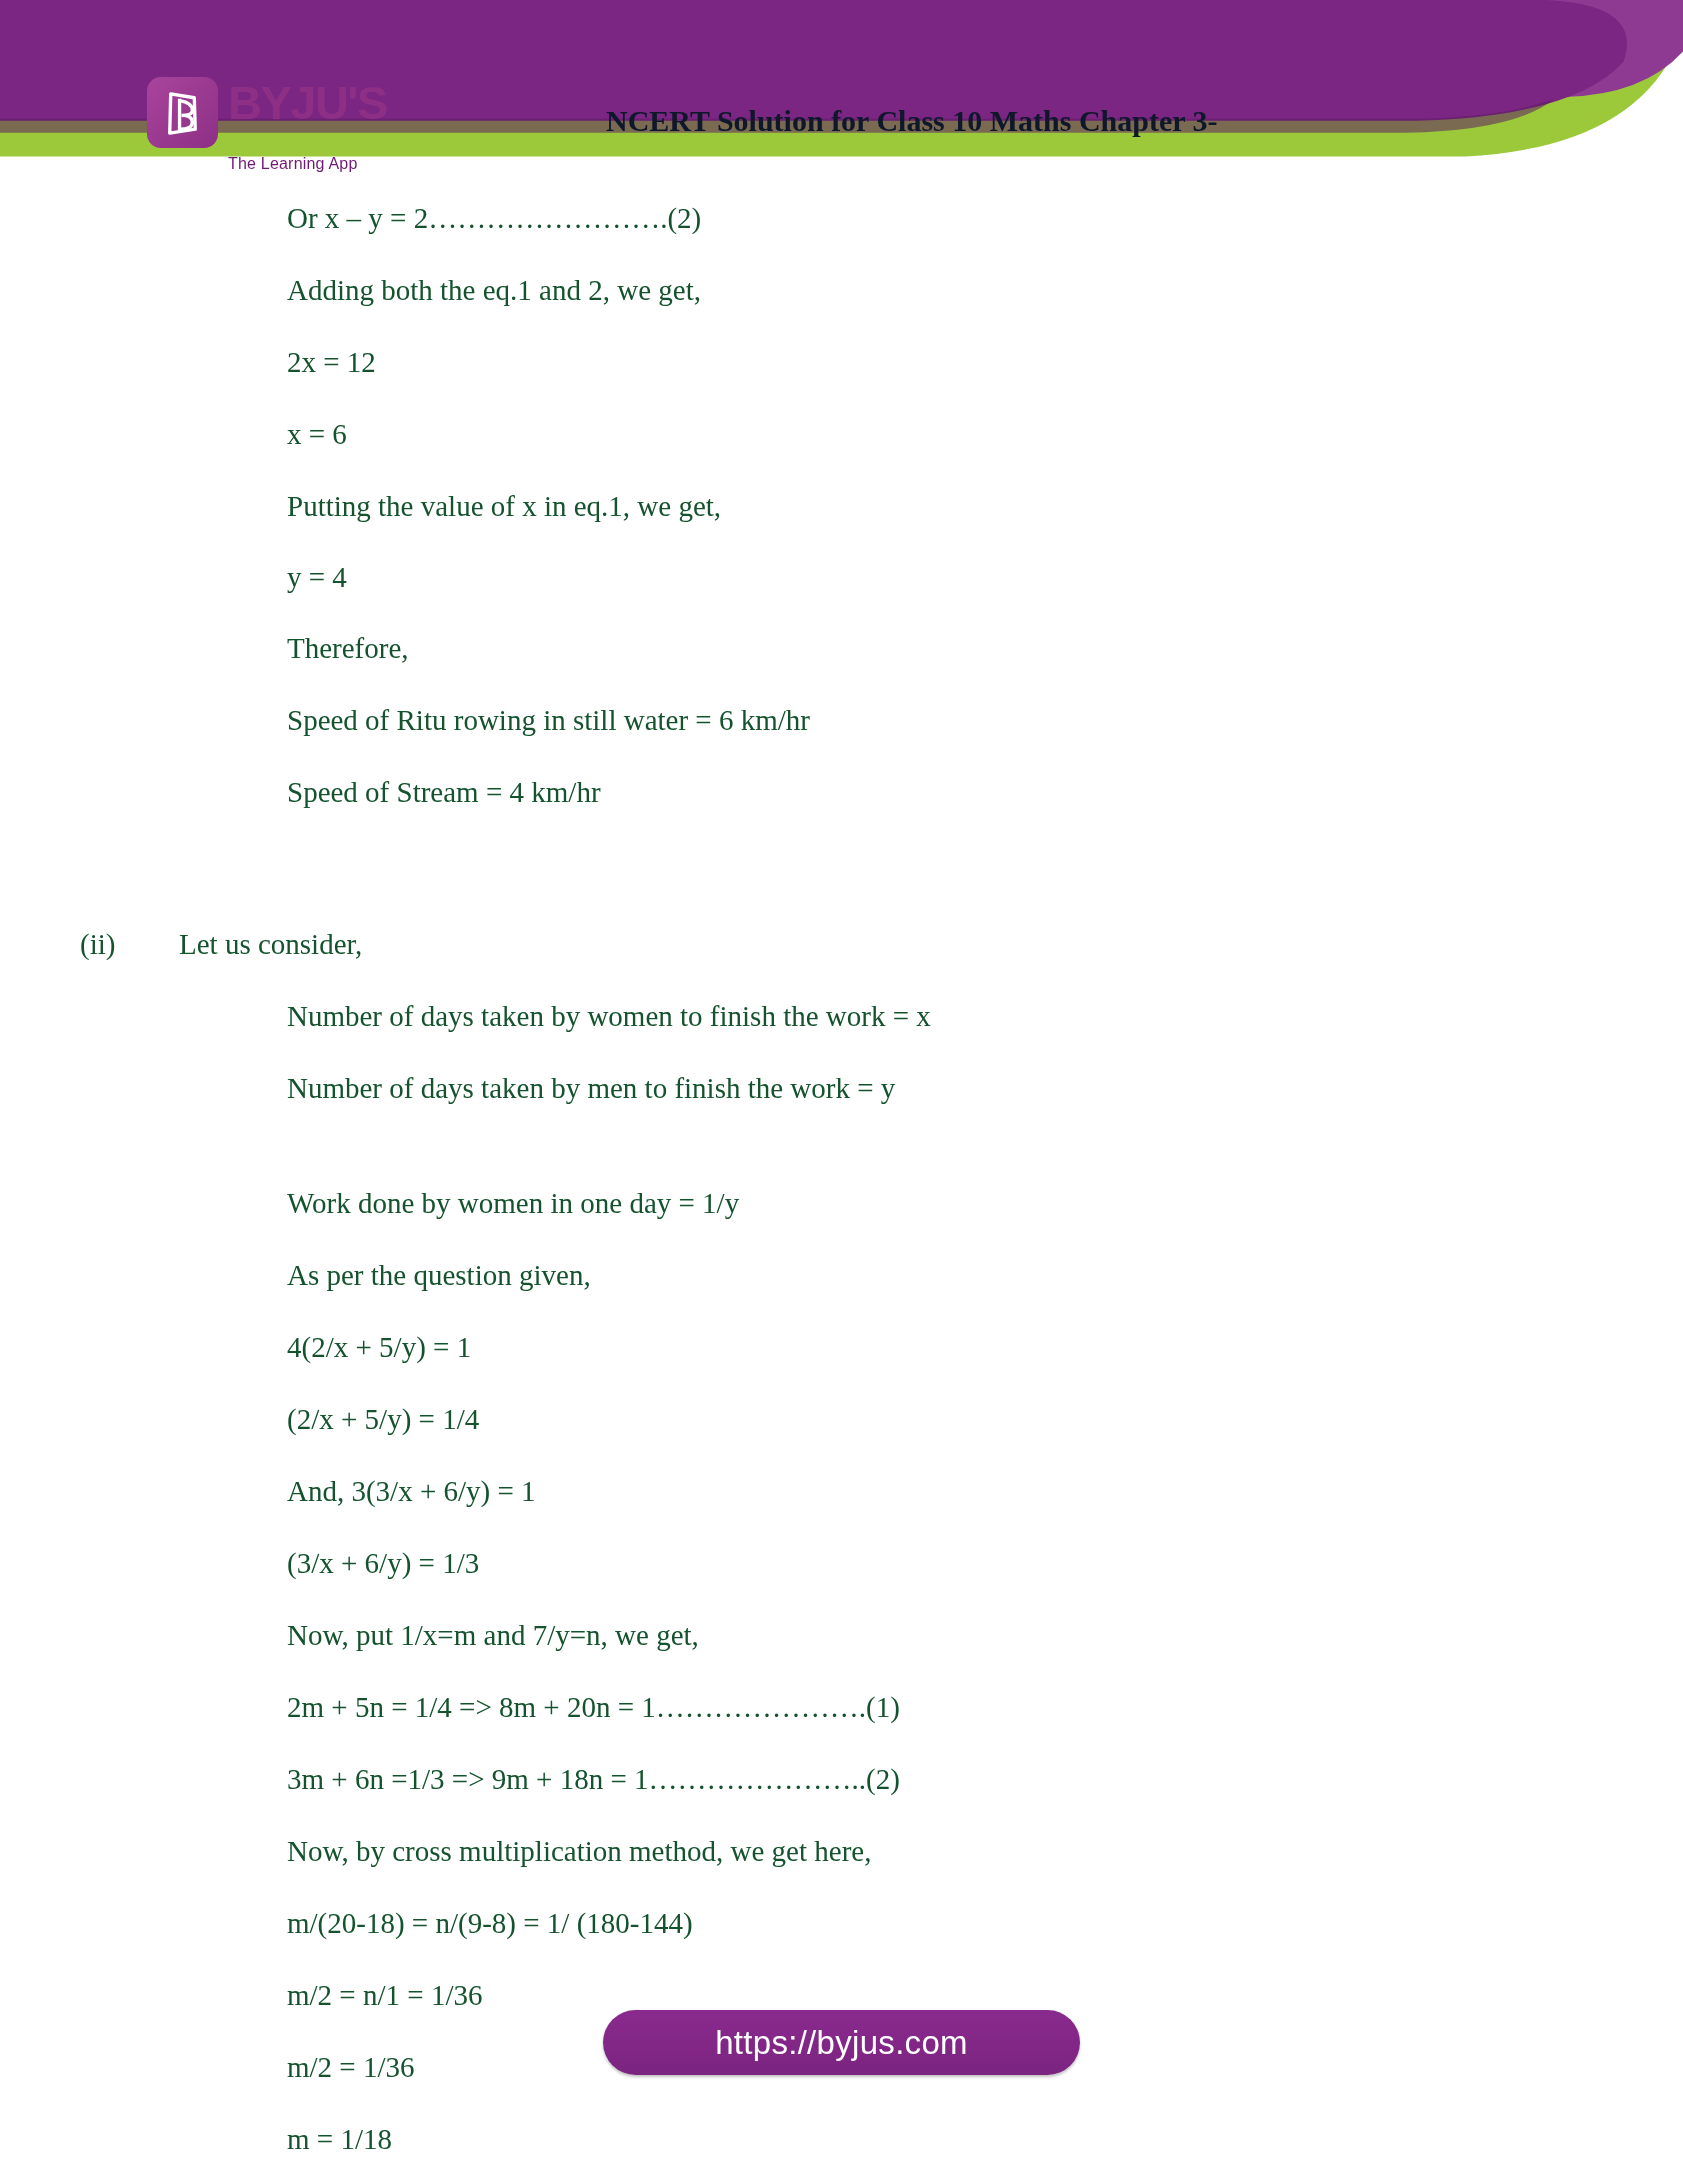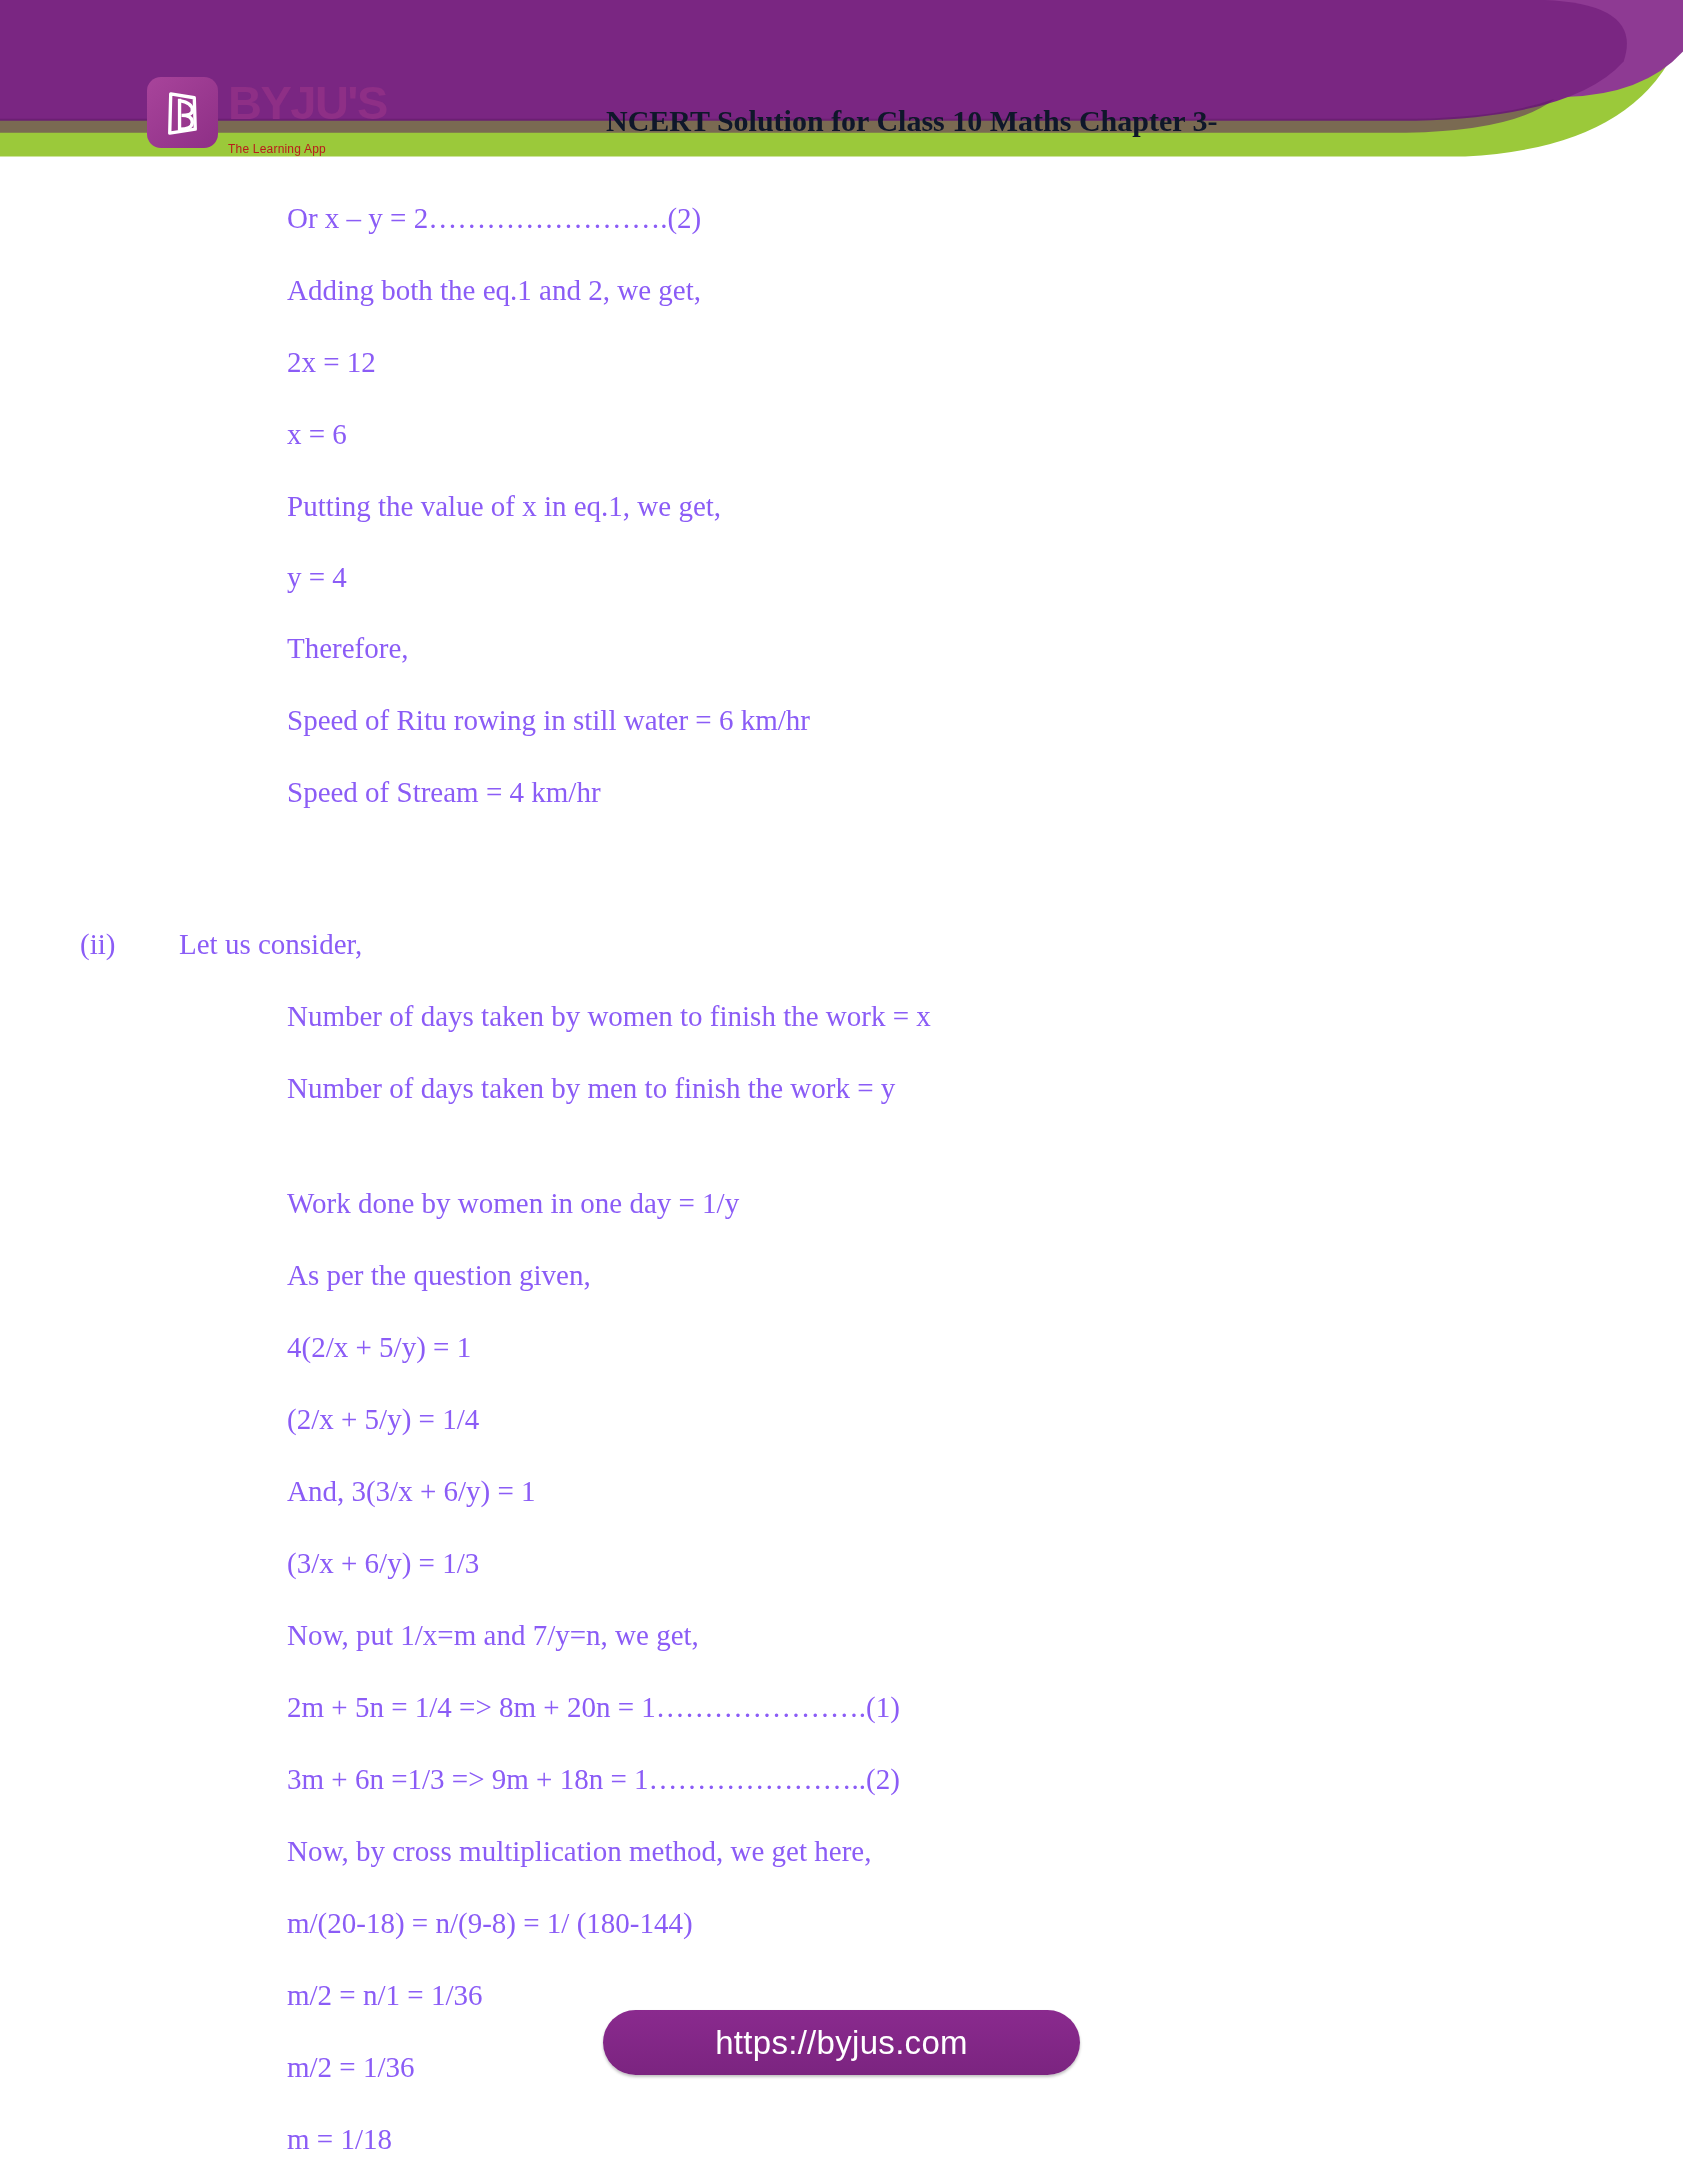--- a/index.html
+++ b/index.html
@@ -64,24 +64,24 @@
   .logo-wordmark {
     font-family: "Liberation Sans", sans-serif;
     font-weight: bold;
     font-size: 47px;
     letter-spacing: -1.5px;
     color: #8E2F86;
     line-height: 1.03;
   }
   .logo-tagline {
     font-family: "Liberation Sans", sans-serif;
-    font-size: 12px;
-    color: #b91c1c;
+    font-size: 16px;
+    color: #701a75;
     letter-spacing: 0.2px;
-    margin-top: 4px;
+    margin-top: 17px;
     line-height: 1;
   }
 
   
   .doc-title {
     position: absolute;
     left: 606px;
     top: 101px;
     width: 891px;
     font-family: "Liberation Serif", serif;
@@ -97,21 +97,21 @@
     position: absolute;
     left: 0;
     top: 204px;
     width: 1683px;
   }
   .line-row {
     display: flex;
     align-items: baseline;
     font-size: 29px;
     line-height: 1;
-    color: #8b5cf6;
+    color: #14532d;
     font-family: "Liberation Serif", serif;
   }
   .marker {
     width: 99px;
     flex: 0 0 auto;
     margin-left: 80px;
     font-size: 29px;
   }
   .body-text {
     flex: 1 1 auto;

